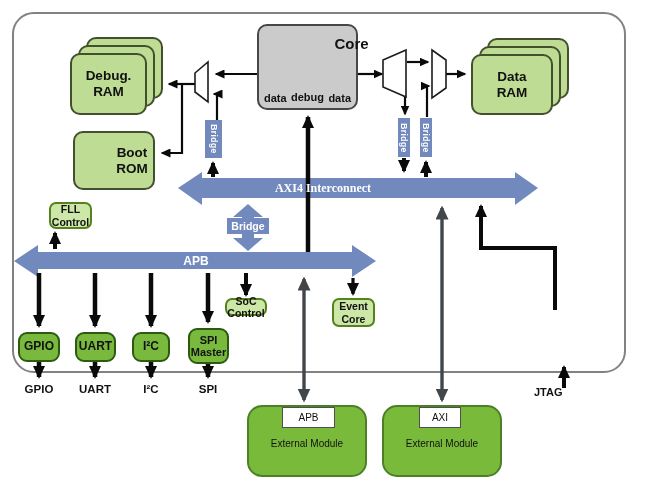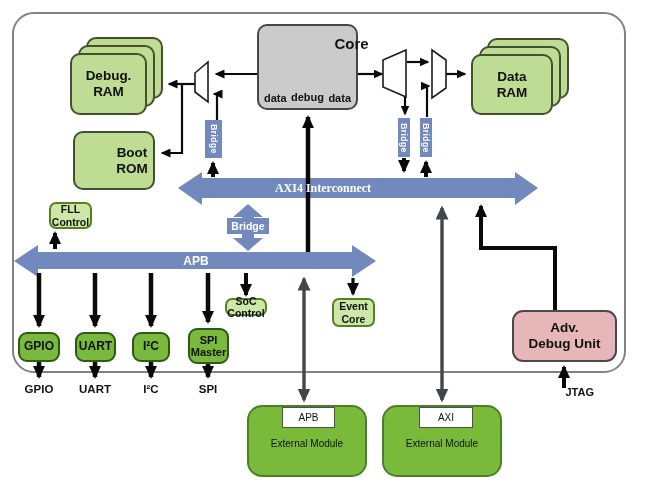--- a/index.html
+++ b/index.html
@@ -28,21 +28,21 @@
          font-size:8.5px;font-weight:bold;color:#fff;letter-spacing:.4px;white-space:nowrap;}
   .bus-lbl{position:absolute;text-align:center;font-size:12px;font-weight:bold;color:#fff;}
   .bridge-tag{position:absolute;background:#7289be;color:#fff;display:flex;align-items:center;
               justify-content:center;font-size:10.5px;font-weight:bold;}
   .debug{background:#e7b6b8;border:2px solid #4a4a4a;border-radius:11px;
          font-size:13.5px;font-weight:bold;line-height:1.2;}
   .module{position:absolute;box-sizing:border-box;background:#7aba3a;border:2px solid #4c8026;border-radius:15px;}
   .tab{position:absolute;box-sizing:border-box;background:#fff;border:1.5px solid #4f4f4f;
        display:flex;align-items:center;justify-content:center;font-size:10px;color:#111;}
   .mod-lbl{position:absolute;left:0;top:31px;width:100%;text-align:center;font-size:10px;color:#111;}
-  .jtag{position:absolute;text-align:right;font-size:11px;font-weight:bold;color:#111;}
+  .jtag{position:absolute;text-align:left;font-size:11px;font-weight:bold;color:#111;}
 </style>
 </head>
 <body>
 
 <div class="stage">
 
   <div class="chip"></div>
 
   <svg class="wires" viewBox="0 0 647 483">
     <defs>
@@ -146,26 +146,24 @@
   <div class="box periph" style="left:75px;top:332px;width:41px;height:30px;">UART</div>
   <div class="box periph" style="left:132px;top:332px;width:38px;height:30px;">I²C</div>
   <div class="box periph" style="left:188px;top:328px;width:41px;height:36px;font-size:11px;">SPI
 Master</div>
 
   <div class="pin-lbl" style="left:14px;top:383px;">GPIO</div>
   <div class="pin-lbl" style="left:70px;top:383px;">UART</div>
   <div class="pin-lbl" style="left:126px;top:383px;">I²C</div>
   <div class="pin-lbl" style="left:183px;top:383px;">SPI</div>
 
-  <div class="box debug" style="left:512px;top:310px;width:105px;height:52px;">Adv.
-Debug Unit</div>
   <div class="jtag" style="left:534px;top:386px;width:60px;">JTAG</div>
 
   <div class="module" style="left:247px;top:405px;width:120px;height:72px;">
     <div class="tab" style="left:33px;top:0;width:53px;height:21px;">APB</div>
     <div class="mod-lbl">External Module</div>
   </div>
   <div class="module" style="left:382px;top:405px;width:120px;height:72px;">
-    <div class="tab" style="left:35px;top:0;width:54px;height:21px;">AXI</div>
+    <div class="tab" style="left:35px;top:0;width:42px;height:21px;">AXI</div>
     <div class="mod-lbl">External Module</div>
   </div>
 
 </div>
 
 </body></html>

